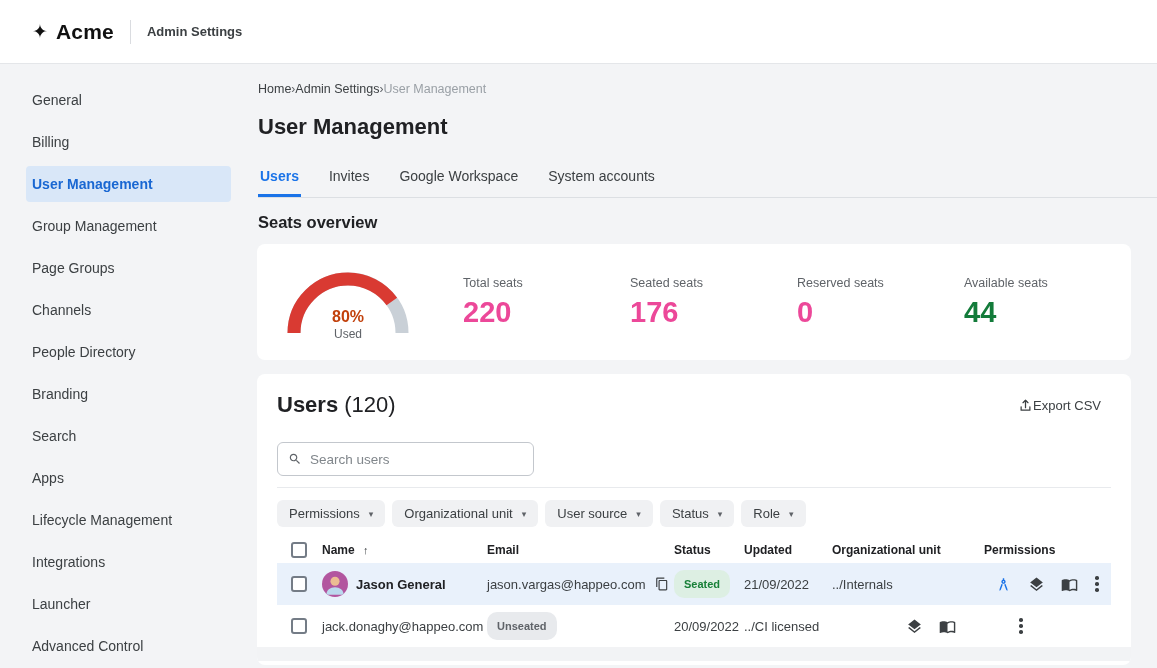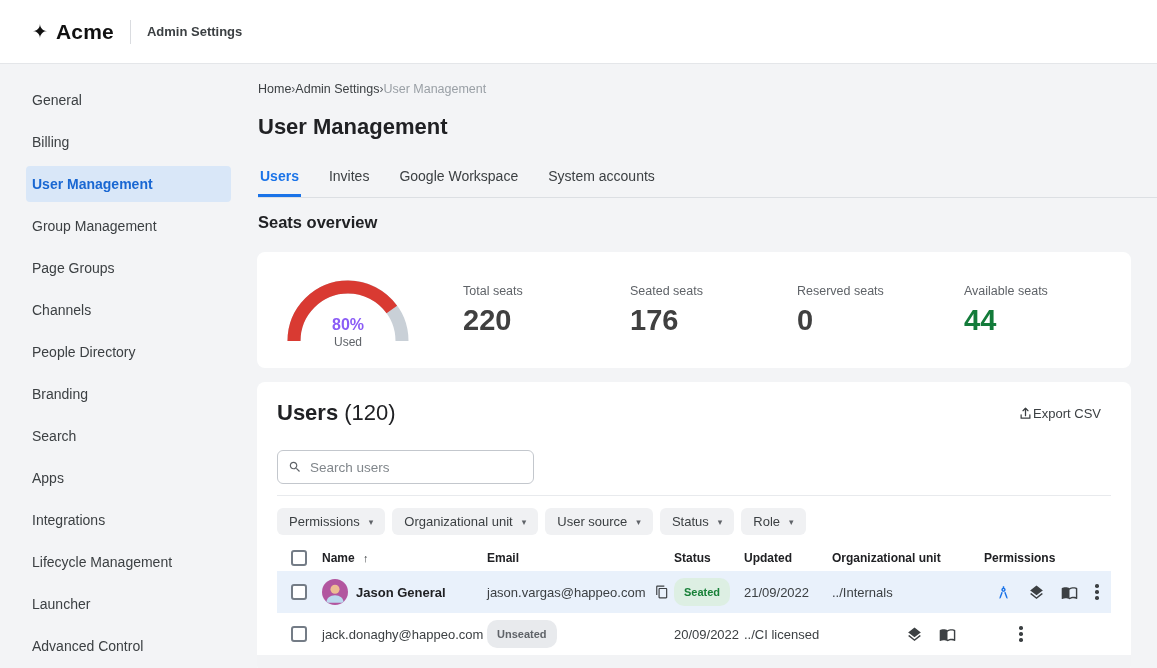--- a/index.html
+++ b/index.html
@@ -28,34 +28,34 @@
     color:#3c4043; margin:4px 0 18px 1px; }
   .crumb-sep { color:#5f6368; font-size:12px; }
   .crumb-current { color:#9aa0a6; }
   .page-title { font-size:22px; font-weight:700; color:#202124; margin-left:1px; }
   .tabs { display:flex; gap:26px; margin:22px 0 0 1px; border-bottom:1px solid #dcdfe3;
     margin-right:-26px; padding-right:26px; }
   .tab { font-size:14px; color:#3c4043; font-weight:500; padding:6px 2px 10px;
     cursor:pointer; border-bottom:3px solid transparent; }
   .tab.active { color:#1a73e8; font-weight:700; border-bottom-color:#1a73e8; }
 
-  .section-heading { font-size:16.5px; font-weight:700; margin:15px 0 20px 1px; }
+  .section-heading { font-size:16.5px; font-weight:700; margin:15px 0 12px 1px; }
 
   
   .card { background:#fff; border-radius:8px; }
   .seats-card { height:116px; display:flex; align-items:center; padding:0 0 0 26px; }
   .gauge-wrap { width:130px; position:relative; flex:none; margin-right:50px; }
   .gauge-text { position:absolute; left:0; right:0; bottom:0; display:flex;
     flex-direction:column; align-items:center; }
-  .gauge-pct { font-size:16px; font-weight:700; color:#8b5cf6; }
+  .gauge-pct { font-size:16px; font-weight:700; color:#c2410c; }
   .gauge-sub { font-size:12px; color:#5f6368; margin-top:1px; }
   .stats { flex:1; display:flex; }
   .stat { flex:1; }
   .stat-label { font-size:12.5px; color:#5f6368; margin-bottom:6px; }
-  .stat-value { font-size:29px; font-weight:600; color:#404040; }
+  .stat-value { font-size:29px; font-weight:600; color:#ec4899; }
   .stat-value.green { color:#137b3a; }
 
   
   .users-card { margin-top:14px; height:291px; padding:18px 20px 0; overflow:hidden; }
   .users-head { display:flex; align-items:center; justify-content:space-between;
     margin-bottom:24px; }
   .users-title { font-size:22px; }
   .users-title b { font-weight:700; }
   .users-count { font-weight:400; }
   .export-btn { display:flex; align-items:center; font-size:13px;
@@ -122,22 +122,22 @@
     <div class="side-item">General</div>
     <div class="side-item">Billing</div>
     <div class="side-item active">User Management</div>
     <div class="side-item">Group Management</div>
     <div class="side-item">Page Groups</div>
     <div class="side-item">Channels</div>
     <div class="side-item">People Directory</div>
     <div class="side-item">Branding</div>
     <div class="side-item">Search</div>
     <div class="side-item">Apps</div>
+    <div class="side-item">Lifecycle Management</div>
     <div class="side-item">Integrations</div>
-    <div class="side-item">Lifecycle Management</div>
     <div class="side-item">Launcher</div>
     <div class="side-item">Advanced Control</div>
   </div>
 
   <div class="content">
 
     <div class="breadcrumb">
       <span>Home</span>
       <span class="crumb-sep">›</span>
       <span>Admin Settings</span>

